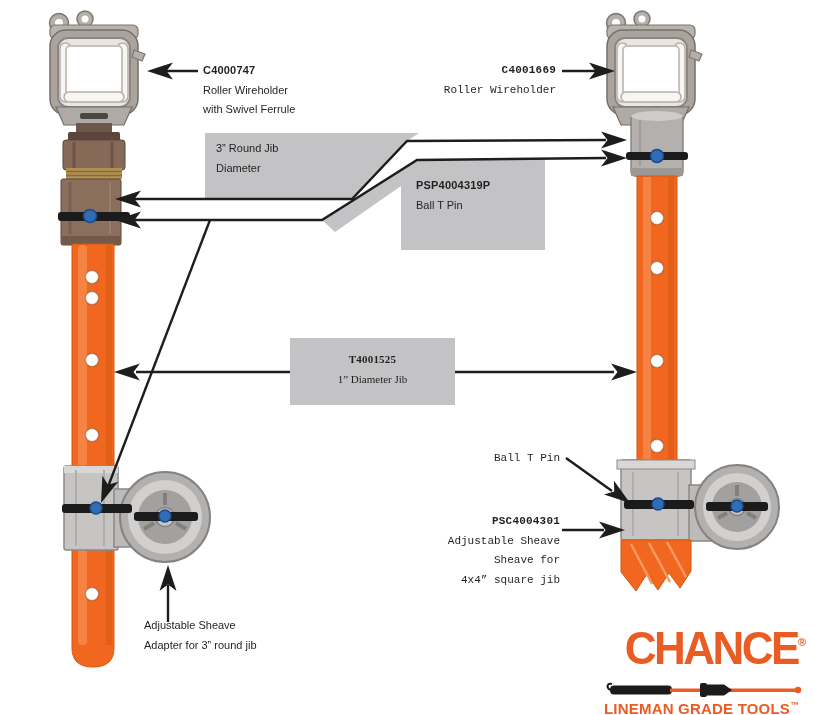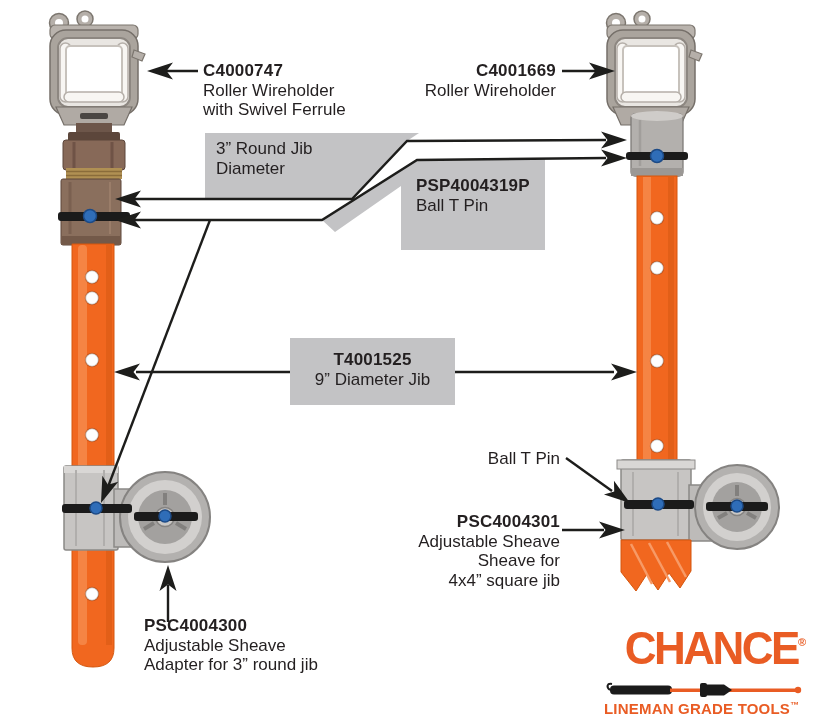--- a/index.html
+++ b/index.html
@@ -1,24 +1,24 @@
 <!DOCTYPE html>
 <html><head>
 <meta charset="utf-8">
 <style>
   html,body{margin:0;padding:0;background:#ffffff;}
   .canvas{
     position:relative;width:815px;height:715px;background:#ffffff;overflow:hidden;
     font-family:"Liberation Sans", sans-serif;color:#231f20;
   }
   .art{position:absolute;left:0;top:0;}
-  .callout{position:absolute;line-height:19.5px;font-size:17px;}
+  .callout{position:absolute;line-height:19.5px;font-size:11px;}
   .callout .part{font-weight:bold;letter-spacing:.2px;}
-  .right-align{text-align:right;}
-  .center-align{text-align:center;}
+  .right-align{text-align:right;font-family:Liberation Mono, monospace;}
+  .center-align{text-align:center;font-family:Liberation Serif, serif;}
   .logo{position:absolute;left:604px;top:622px;width:202px;text-align:left;}
   .brand-row{line-height:40px;white-space:nowrap;text-align:right;}
   .brand{font-weight:bold;font-size:44px;letter-spacing:-2.5px;color:#e95c24;
          display:inline-block;transform:scaleY(1.05);transform-origin:left bottom;}
   .reg{font-size:11px;color:#e95c24;font-weight:bold;vertical-align:18px;}
   .stick{display:block;margin-top:2px;}
   .tagline-row{margin-top:1px;white-space:nowrap;}
   .tagline{font-weight:bold;font-size:15px;letter-spacing:.2px;color:#e95c24;}
   .tm{font-size:9px;color:#e95c24;font-weight:bold;vertical-align:6px;}
 </style>
@@ -216,36 +216,35 @@
     <div class="desc">Diameter</div>
   </div>
 
   <div class="callout" style="left:416px;top:176px;width:130px">
     <div class="part">PSP4004319P</div>
     <div class="desc">Ball T Pin</div>
   </div>
 
   <div class="callout center-align" style="left:290px;top:350px;width:165px">
     <div class="part">T4001525</div>
-    <div class="desc">9” Diameter Jib</div>
+    <div class="desc">1” Diameter Jib</div>
   </div>
 
   <div class="callout right-align" style="left:400px;top:449px;width:160px">
     <div class="desc">Ball T Pin</div>
   </div>
 
   <div class="callout right-align" style="left:370px;top:512px;width:190px">
     <div class="part">PSC4004301</div>
     <div class="desc">Adjustable Sheave</div>
     <div class="desc">Sheave for</div>
     <div class="desc">4x4” square jib</div>
   </div>
 
   <div class="callout" style="left:144px;top:616px;width:240px">
-    <div class="part">PSC4004300</div>
     <div class="desc">Adjustable Sheave</div>
     <div class="desc">Adapter for 3” round jib</div>
   </div>
 
   <div class="logo">
     <div class="brand-row">
       <span class="brand">CHANCE</span><sup class="reg">®</sup>
     </div>
     <svg class="stick" width="198" height="18" viewBox="0 0 198 18">
       <path d="M6,9 C2,6 3,2 8,3" stroke="#1b1b1b" stroke-width="2" fill="none"></path>

